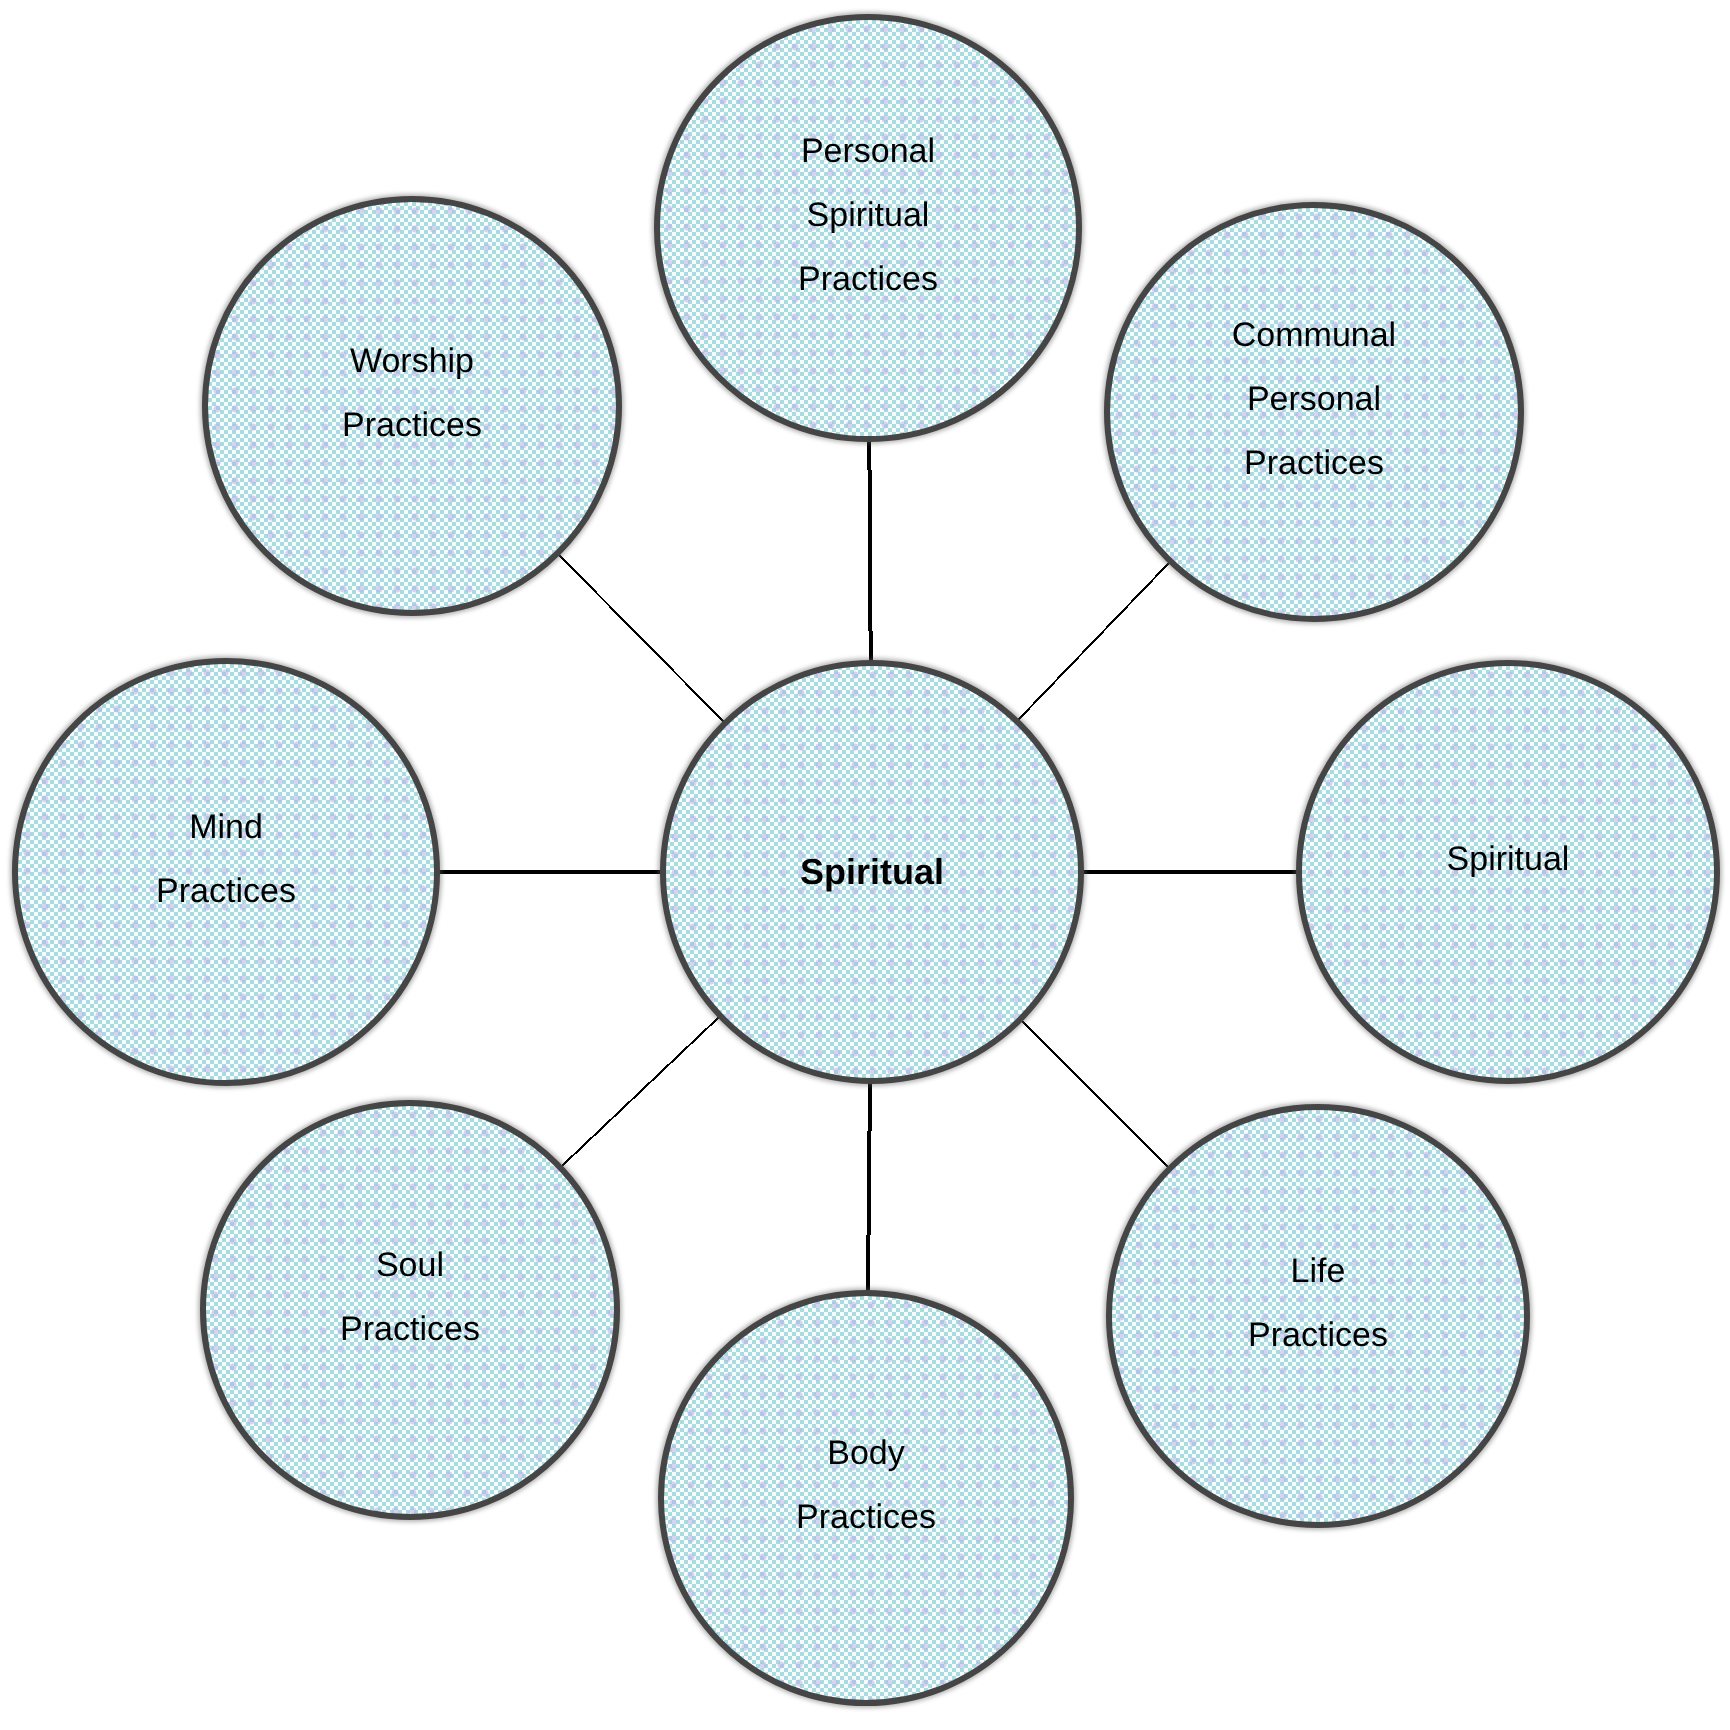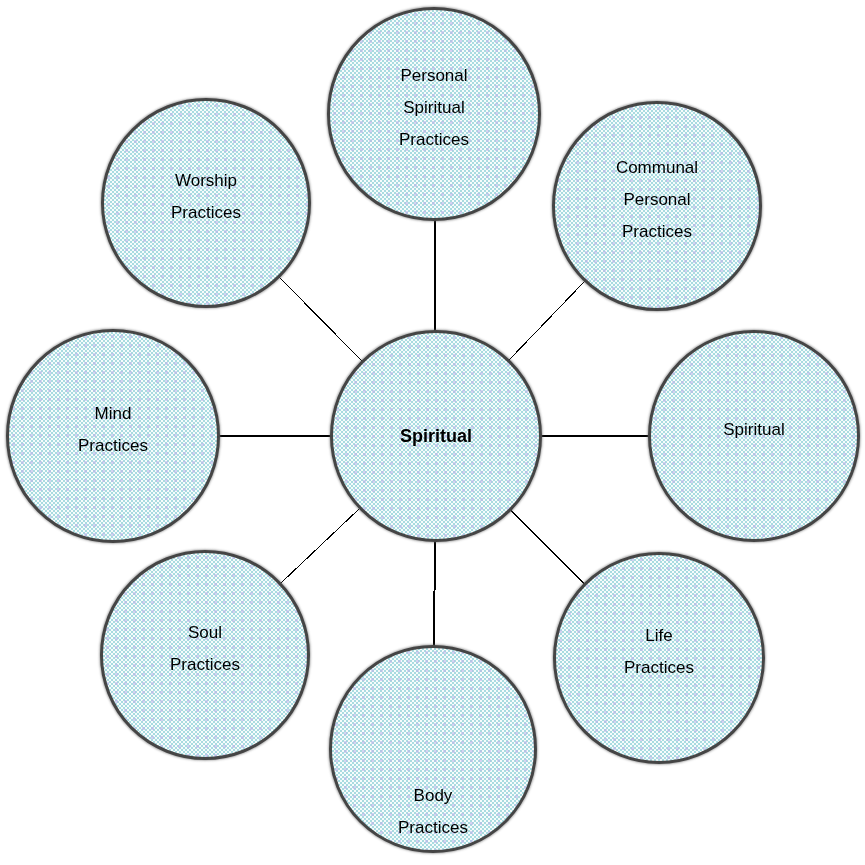--- a/index.html
+++ b/index.html
@@ -93,21 +93,21 @@
       <div class="label">
         <div class="label-line">Spiritual</div>
       </div>
     </div>
     <div class="node" style="left: 553px; top: 552px; width: 212px; height: 212px;">
       <div class="label">
         <div class="label-line">Life</div>
         <div class="label-line">Practices</div>
       </div>
     </div>
-    <div class="node" style="left: 329px; top: 645px; width: 208px; height: 208px; align-items: flex-end;">
+    <div class="node" style="left: 329px; top: 645px; width: 208px; height: 208px;">
       <div class="label">
         <div class="label-line">Body</div>
         <div class="label-line">Practices</div>
       </div>
     </div>
     <div class="node" style="left: 100px; top: 550px; width: 210px; height: 210px;">
       <div class="label">
         <div class="label-line">Soul</div>
         <div class="label-line">Practices</div>
       </div>

